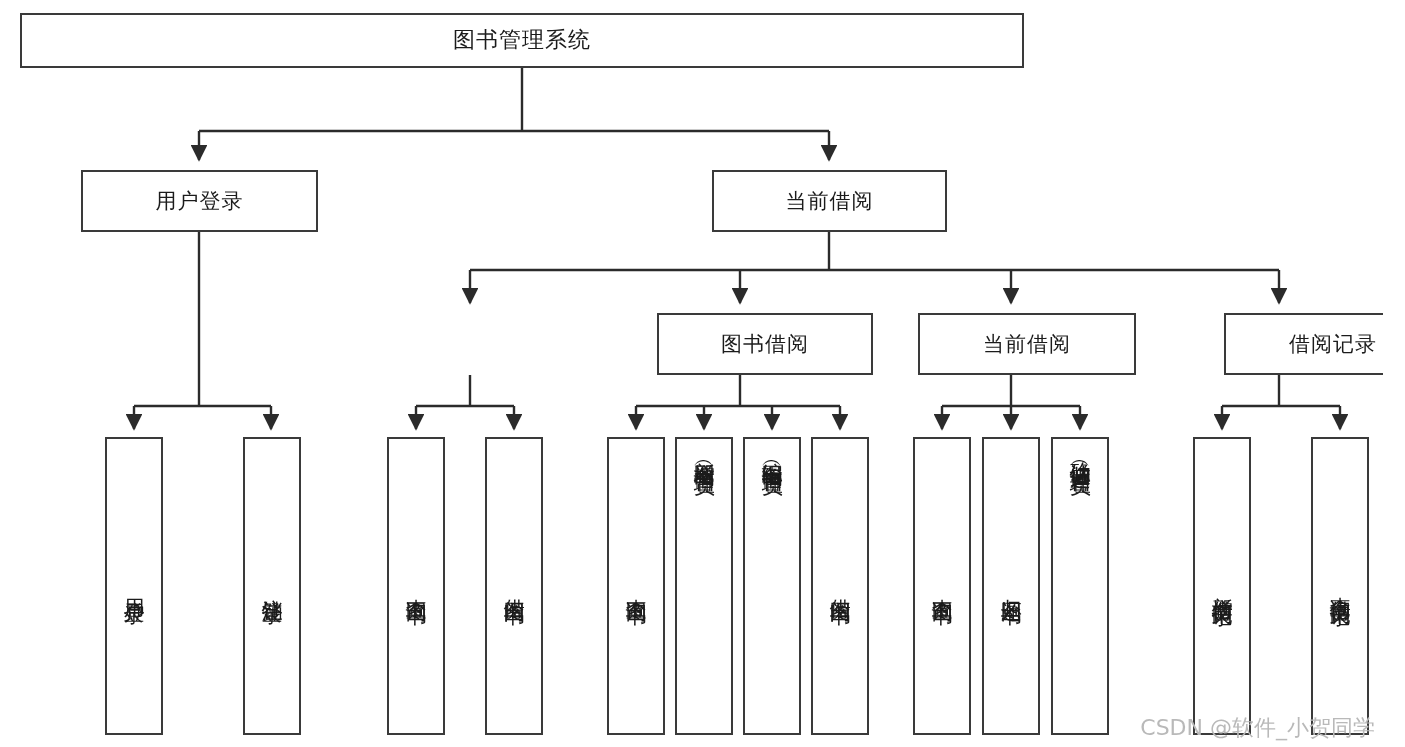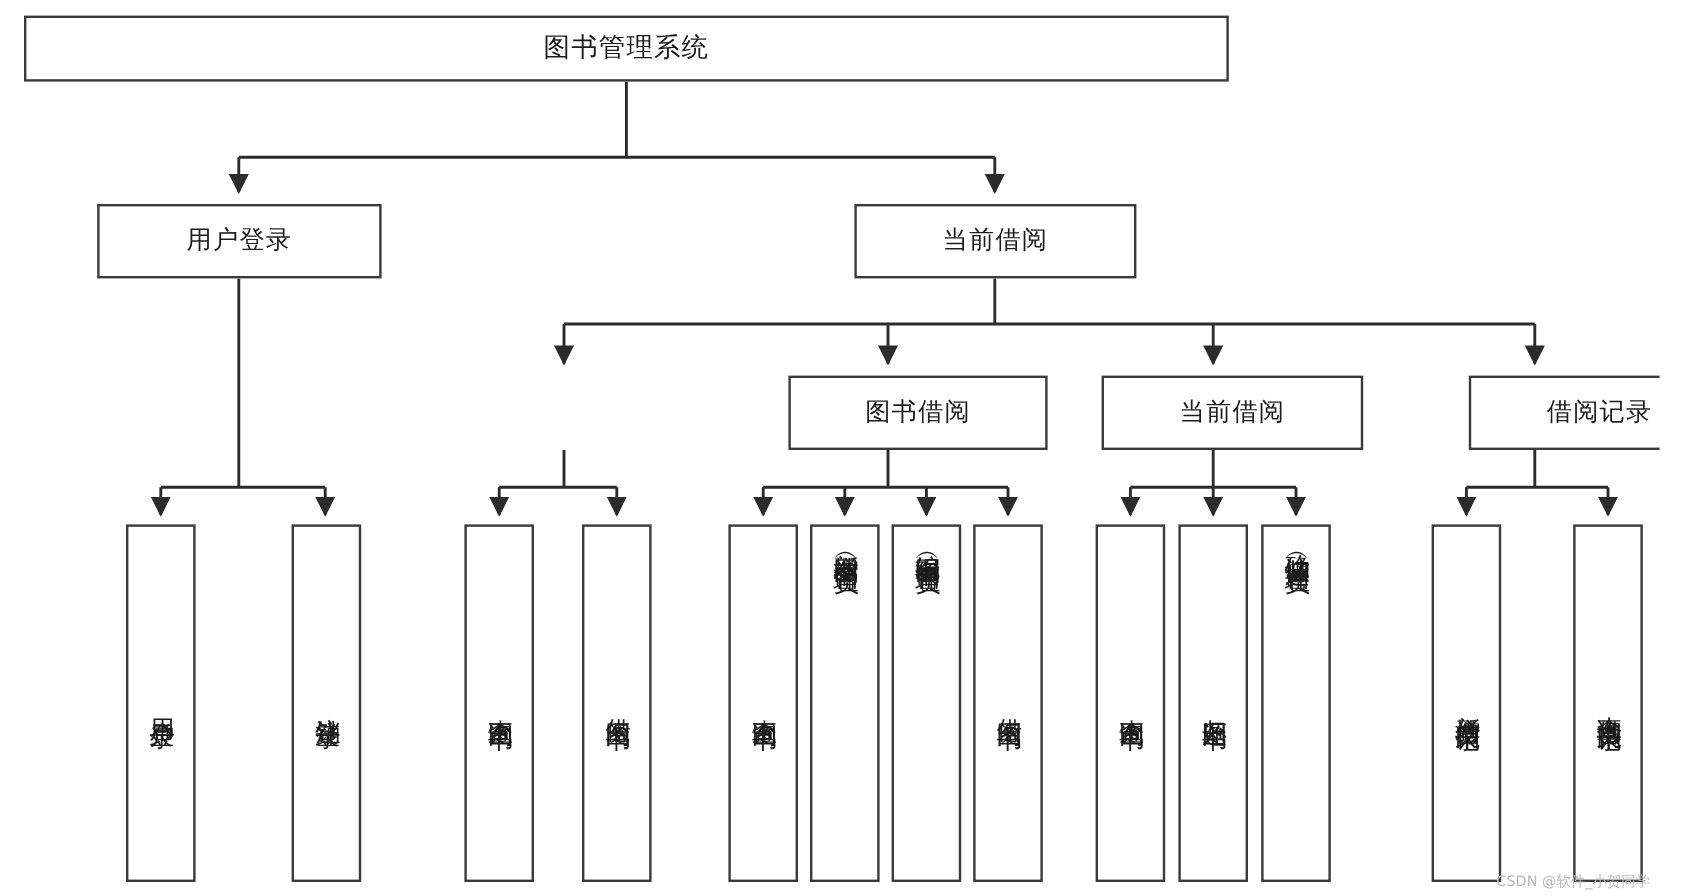--- a/index.html
+++ b/index.html
@@ -60,21 +60,21 @@
     justify-content: center;
     padding-top: 0;
   }
   .label {
     display: block;
   }
   .watermark {
     position: absolute;
     right: 8px;
     bottom: 4px;
-    font-size: 12px;
+    font-size: 22px;
     color: #b9b9b9;
     z-index: 9;
     white-space: nowrap;
     font-family: "DejaVu Sans", sans-serif;
   }
 </style>
 </head>
 <body>
 
 <div id="canvas">

